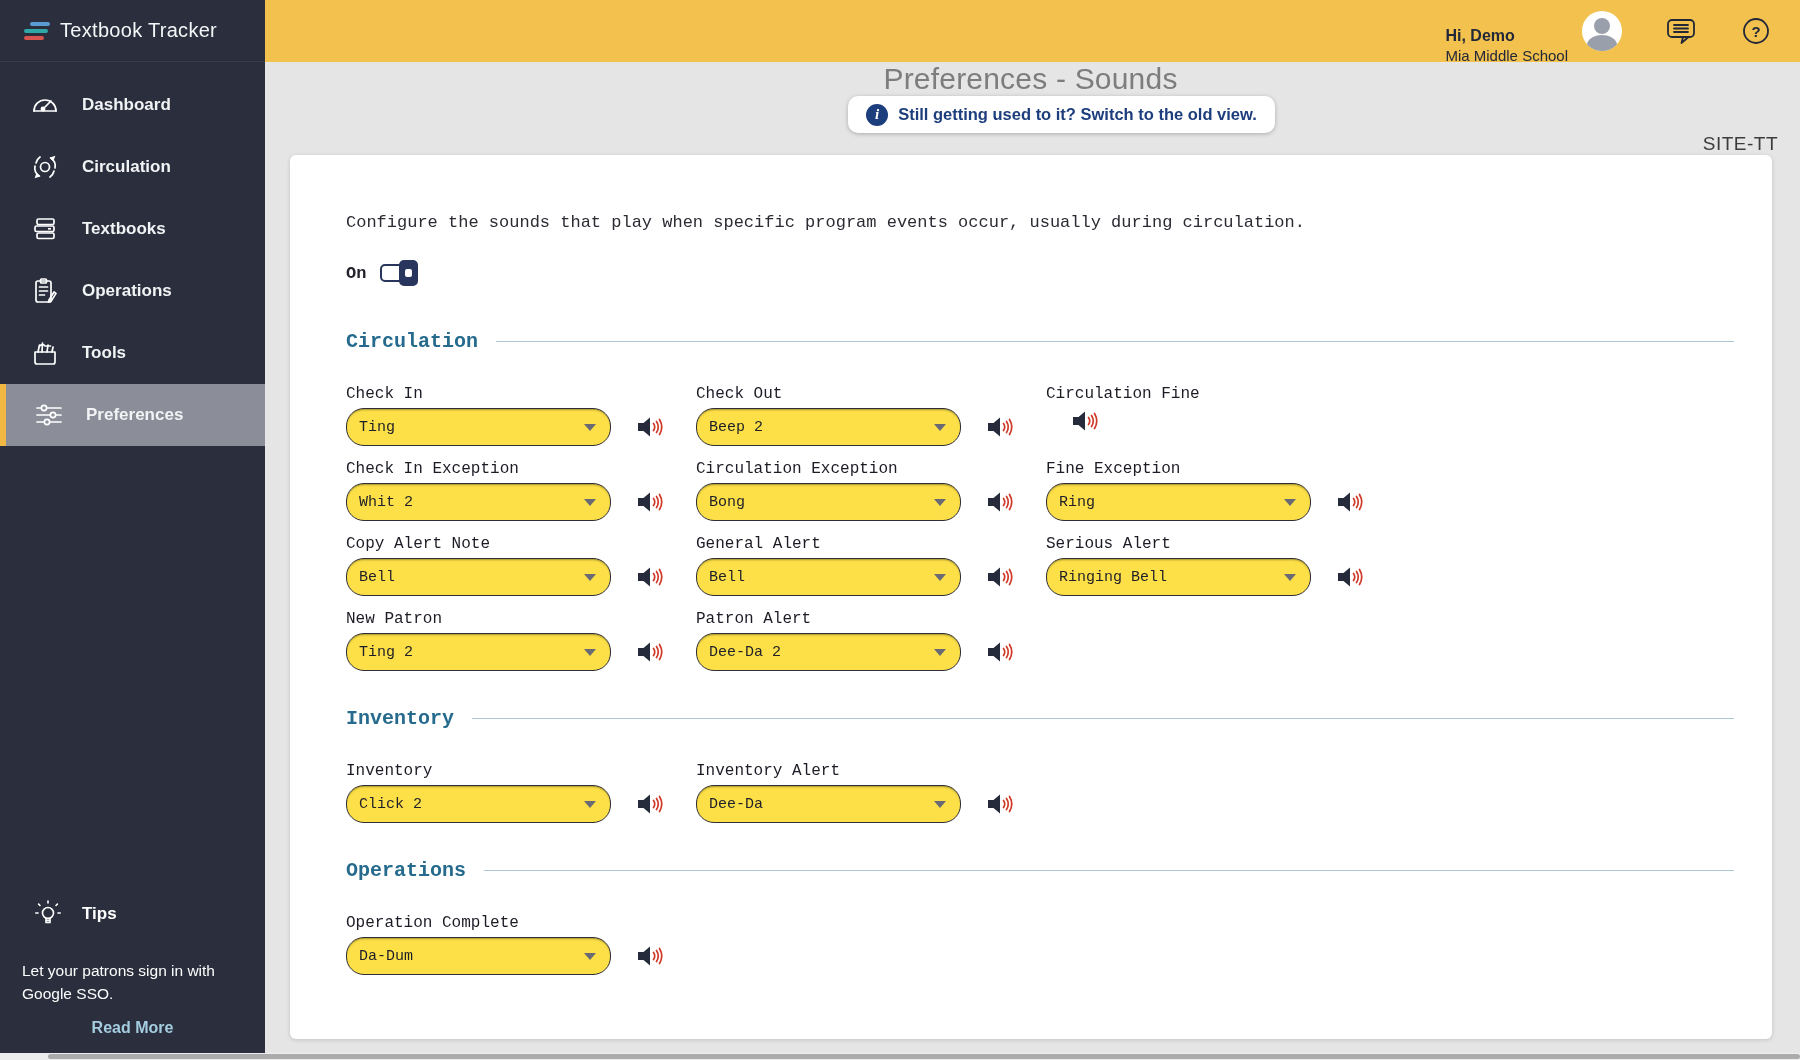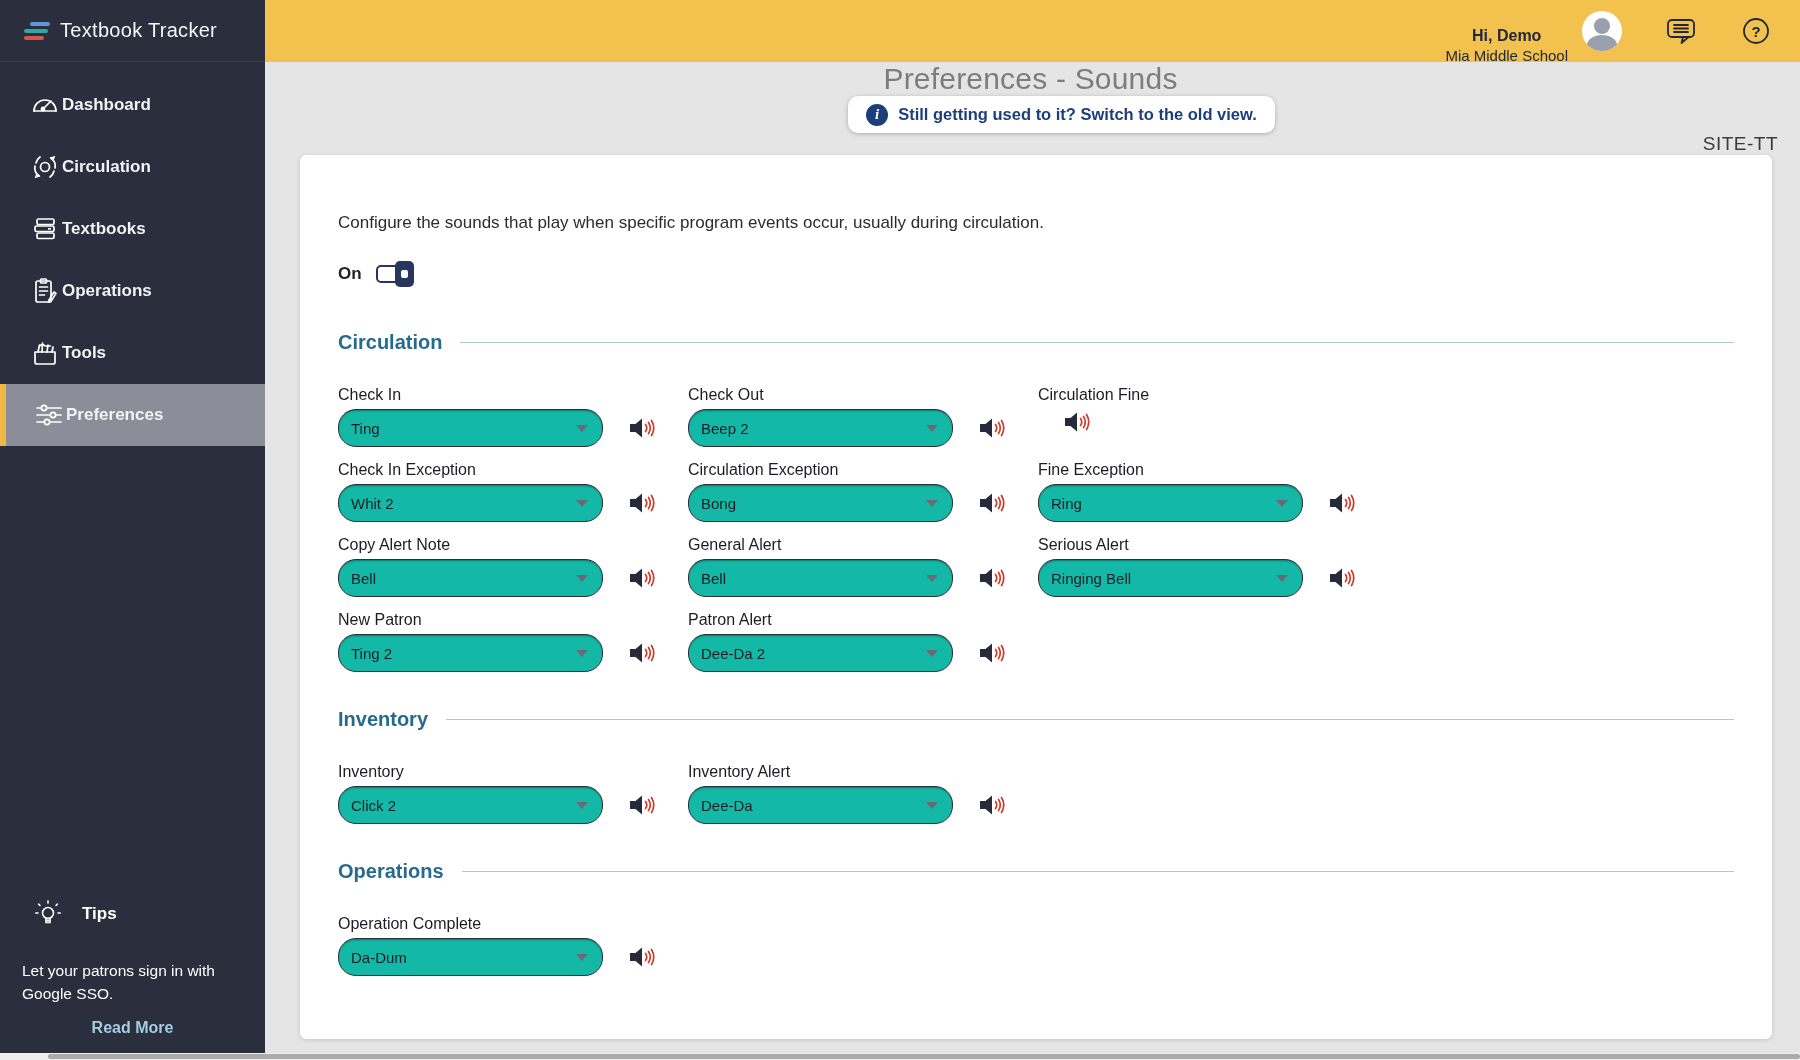--- a/index.html
+++ b/index.html
@@ -10,67 +10,67 @@
   
   .sidebar { position:absolute; left:0; top:0; width:265px; height:1053px; background:#2b2f3d; color:#fff; display:flex; flex-direction:column; z-index:5; }
   .logo-row { height:62px; display:flex; align-items:center; padding-left:24px; gap:10px; border-bottom:1px solid rgba(255,255,255,0.07); }
   .logo-bars { display:flex; flex-direction:column; gap:3px; }
   .logo-bars i { display:block; height:4px; border-radius:2px; }
   .logo-bars i:nth-child(1){ width:20px; margin-left:6px; background:#5b9bd5; }
   .logo-bars i:nth-child(2){ width:24px; background:#2fa8a8; }
   .logo-bars i:nth-child(3){ width:20px; background:#d9534f; }
   .logo-title { font-size:20px; font-weight:500; letter-spacing:.3px; color:#f4f5f7; }
   .menu { margin-top:12px; display:flex; flex-direction:column; }
-  .menu-item { height:62px; display:flex; align-items:center; padding-left:28px; cursor:pointer; }
+  .menu-item { height:62px; display:flex; align-items:center; gap:20px; padding-left:28px; cursor:pointer; }
   .menu-item .mi-icon { width:34px; display:flex; justify-content:center; }
   .menu-item .mi-label { font-size:17px; font-weight:700; color:#f2f3f5; }
   .menu-item.selected { background:#8b8e98; border-left:6px solid #f2b844; padding-left:26px; }
   .tips-block { margin-top:auto; padding-bottom:16px; }
   .tips-row { display:flex; align-items:center; gap:20px; padding-left:34px; margin-bottom:30px; }
   .tips-label { font-size:17px; font-weight:700; }
   .tips-text { padding:0 20px 0 22px; font-size:15.5px; line-height:1.5; color:#fdfdfd; }
   .read-more { margin-top:14px; text-align:center; font-size:16px; font-weight:700; color:#a5cde0; cursor:pointer; }
 
   
   .topbar { position:absolute; left:265px; right:0; top:0; height:62px; background:#f2c14e; display:flex; align-items:center; justify-content:flex-end; padding-right:28px; }
-  .greeting { text-align:center; margin-right:14px; color:#232838;margin-top:28px; }
+  .greeting { text-align:left; margin-right:14px; color:#232838;margin-top:28px; }
   .greeting .hi { font-size:16px; font-weight:700; }
   .greeting .school { font-size:15px; margin-top:2px; }
   .avatar { width:40px; height:40px; border-radius:50%; background:#ffffff; overflow:hidden; position:relative; cursor:pointer; }
   .avatar .head { position:absolute; left:12px; top:7px; width:16px; height:16px; border-radius:50%; background:#9aa0ab; }
   .avatar .body { position:absolute; left:5px; top:24px; width:30px; height:20px; border-radius:50% 50% 0 0; background:#9aa0ab; }
   .topbar-icon { margin-left:42px; cursor:pointer; display:flex; align-items:center; }
 
   
   .content { position:absolute; left:265px; right:0; top:62px; bottom:7px; background:#e5e5e5; overflow:hidden; }
   .page-header { height:93px; display:flex; align-items:center; padding:0 22px 0 18px;flex-direction:column; }
   .page-title { font-size:30px; color:#7d7d7d; font-weight:500; letter-spacing:.2px; }
   .notice-pill { margin-left:62px; background:#fff; border-radius:10px; box-shadow:0 1px 4px rgba(0,0,0,.25); height:42px; display:flex; align-items:center; gap:10px; padding:0 18px; cursor:pointer; }
   .info-badge { width:22px; height:22px; border-radius:50%; background:#1d3e7d; color:#fff; font-family:"Liberation Serif", serif; font-style:italic; font-weight:700; font-size:15px; display:flex; align-items:center; justify-content:center; }
   .notice-text { color:#1d3e7d; font-size:16.5px; font-weight:600; }
   .site-code { margin-left:auto; font-size:19px; color:#3c3c3c; letter-spacing:.5px; }
 
-  .card { margin:0 28px 0 35px; height:884px; background:#ffffff; border-radius:6px; box-shadow:0 1px 4px rgba(0,0,0,.15); padding:58px 38px 0 38px; }
+  .card { margin:0 28px 0 25px; height:884px; background:#ffffff; border-radius:6px; box-shadow:0 1px 4px rgba(0,0,0,.15); padding:58px 38px 0 56px;font-family:Liberation Mono, monospace; }
   .description { font-size:17px; color:#2b2b33; }
   .toggle-row { margin-top:26px; display:flex; align-items:center; gap:14px; height:30px; }
   .toggle-label { font-size:17px; font-weight:700; color:#23232d; }
   .switch { position:relative; width:38px; height:20px; cursor:pointer; }
   .switch .track { position:absolute; left:0; top:1px; width:32px; height:18px; background:#fff; border:2px solid #28355c; border-radius:5px; }
   .switch .knob { position:absolute; right:0; top:-3px; width:19px; height:26px; background:#28355c; border-radius:5px; }
   .switch .knob i { position:absolute; left:6px; top:9px; width:7px; height:8px; background:#fff; border-radius:2px; }
 
   .section { margin-top:42px; }
   .section + .section, .section.later { margin-top:36px; }
   .section-head { display:flex; align-items:center; gap:18px; }
   .section-title { font-size:20px; font-weight:700; color:#266b8e; white-space:nowrap; }
   .section-line { flex:1; height:1px; background:#aec9d6; }
   .fields-grid { margin-top:32px; display:grid; grid-template-columns:repeat(3, 350px); row-gap:14px; }
   .field-label { font-size:16px; color:#1c1c26; margin-bottom:5px; }
   .field-row { display:flex; align-items:center; }
-  .select { width:265px; height:38px; border:1.6px solid #2e2e38; border-radius:18px; background:#14b8a6; display:flex; align-items:center; padding:0 14px 0 12px; cursor:pointer; box-shadow:inset 0 2px 2px -1px rgba(0,0,0,.35); }
+  .select { width:265px; height:38px; border:1.6px solid #2e2e38; border-radius:18px; background:#fde047; display:flex; align-items:center; padding:0 14px 0 12px; cursor:pointer; box-shadow:inset 0 2px 2px -1px rgba(0,0,0,.35); }
   .select-value { font-size:15px; color:#1e1e28; }
   .caret { margin-left:auto; width:0; height:0; border-left:6px solid transparent; border-right:6px solid transparent; border-top:7px solid #6a6a74; }
   .speaker-btn { margin-left:24px; cursor:pointer; display:flex; align-items:center; }
 
   
   .hscroll { position:absolute; left:0; right:0; bottom:0; height:7px; background:#ededed; }
   .hscroll .thumb { position:absolute; left:48px; right:0; top:1px; height:5px; background:#ababab; border-radius:3px; }
 
   svg { display:block; }
 </style>

